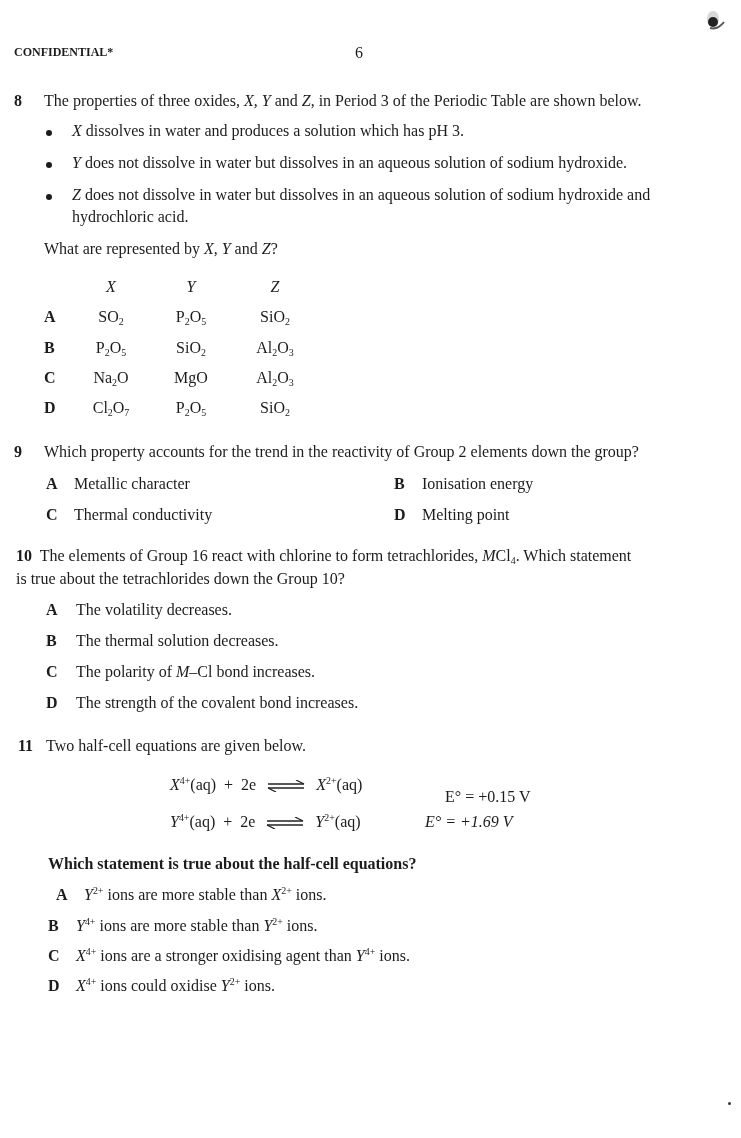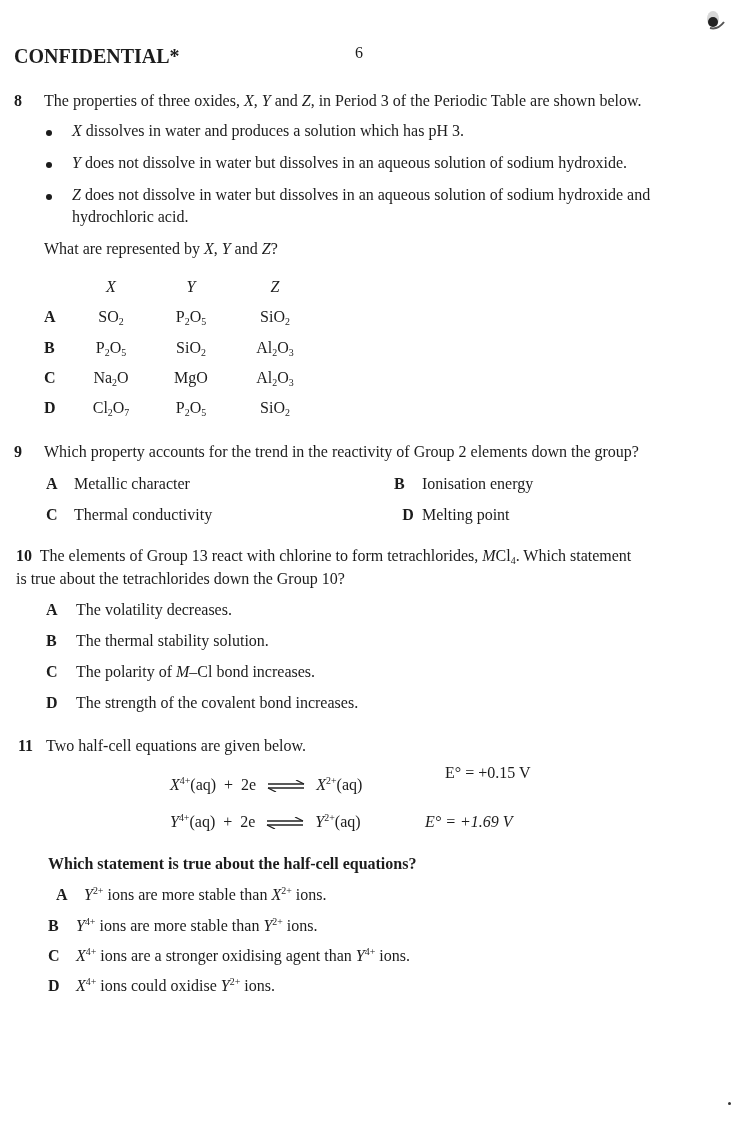--- a/index.html
+++ b/index.html
@@ -10,21 +10,21 @@
     }
     .abs { position: absolute; white-space: nowrap; }
     .b { font-weight: bold; }
     .i { font-style: italic; }
     sub, sup { font-size: 0.62em; line-height: 0; }
     sub { vertical-align: -0.3em; }
     sup { vertical-align: 0.6em; }
     .camera-icon {
       position: absolute; left: 704px; top: 8px; width: 22px; height: 24px;
     }
-    .header-title { left: 14px; top: 45px; font-size: 20px; font-weight: bold; }
+    .header-title { left: 14px; top: 45px; font-size: 12px; font-weight: bold; }
     .page-num { left: 355px; top: 44px; font-size: 16px; }
     .qnum { font-weight: bold; }
     .bullet-dot { position: absolute; width: 6px; height: 6px; border-radius: 50%; background: #1c1c1c; }
     .opt-letter { font-weight: bold; display: inline-block; }
     .table-cell { position: absolute; text-align: center; width: 80px; }
     .arrow { display: inline-block; width: 40px; height: 12px; vertical-align: middle; margin: 0 6px; }
   </style>
 </head>
 <body>
 
@@ -85,48 +85,48 @@
   </div>
 </div>
 
 <div>
   <div class="abs qnum" style="left:14px; top:443px;">9</div>
   <div class="abs" style="left:44px; top:443px;">Which property accounts for the trend in the reactivity of Group 2 elements down the group?</div>
 
   <div class="abs" style="left:46px; top:475px;"><span class="opt-letter" style="width:28px;">A</span><span>Metallic character</span></div>
   <div class="abs" style="left:394px; top:475px;"><span class="opt-letter" style="width:28px;">B</span><span>Ionisation energy</span></div>
   <div class="abs" style="left:46px; top:506px;"><span class="opt-letter" style="width:28px;">C</span><span>Thermal conductivity</span></div>
-  <div class="abs" style="left:394px; top:506px;text-align:center;"><span class="opt-letter" style="width:28px;">D</span><span>Melting point</span></div>
+  <div class="abs" style="left:394px; top:506px;"><span class="opt-letter" style="width:28px;">D</span><span>Melting point</span></div>
 </div>
 
 <div>
-  <div class="abs" style="left:16px; top:547px;"><span class="qnum">10</span>&nbsp; <span>The elements of Group 13 react with chlorine to form tetrachlorides, </span><span class="i">M</span>Cl<sub>4</sub><span>.  Which statement</span></div>
+  <div class="abs" style="left:16px; top:547px;"><span class="qnum">10</span>&nbsp; <span>The elements of Group 16 react with chlorine to form tetrachlorides, </span><span class="i">M</span>Cl<sub>4</sub><span>.  Which statement</span></div>
   <div class="abs" style="left:16px; top:570px;">is true about the tetrachlorides down the Group 10?</div>
 
   <div class="abs" style="left:46px; top:601px;"><span class="opt-letter" style="width:30px;">A</span><span>The volatility decreases.</span></div>
-  <div class="abs" style="left:46px; top:632px;"><span class="opt-letter" style="width:30px;">B</span><span>The thermal stability solution.</span></div>
+  <div class="abs" style="left:46px; top:632px;"><span class="opt-letter" style="width:30px;">B</span><span>The thermal solution decreases.</span></div>
   <div class="abs" style="left:46px; top:663px;"><span class="opt-letter" style="width:30px;">C</span>The polarity of <span class="i">M</span>–Cl bond increases.</div>
   <div class="abs" style="left:46px; top:694px;"><span class="opt-letter" style="width:30px;">D</span><span>The strength of the covalent bond increases.</span></div>
 </div>
 
 <div>
   <div class="abs qnum" style="left:18px; top:737px;">11</div>
   <div class="abs" style="left:46px; top:737px;">Two half-cell equations are given below.</div>
 
   <div class="abs" style="left:170px; top:776px;">
     <span class="i">X</span><sup>4+</sup>(aq)&nbsp; + &nbsp;2e
     <svg class="arrow" viewBox="0 0 40 12">
       <line x1="2" y1="4" x2="38" y2="4" stroke="#222" stroke-width="1.3"></line>
       <line x1="30" y1="0" x2="38" y2="4" stroke="#222" stroke-width="1.3"></line>
       <line x1="2" y1="8" x2="38" y2="8" stroke="#222" stroke-width="1.3"></line>
       <line x1="2" y1="8" x2="10" y2="12" stroke="#222" stroke-width="1.3"></line>
     </svg>
     <span class="i">X</span><sup>2+</sup>(aq)
   </div>
-  <div class="abs" style="left:445px; top:764px;">E° = +0.15 V</div>
+  <div class="abs" style="left:445px; top:788px;">E° = +0.15 V</div>
 
   <div class="abs" style="left:170px; top:813px;">
     <span class="i">Y</span><sup>4+</sup>(aq)&nbsp; + &nbsp;2e
     <svg class="arrow" viewBox="0 0 40 12">
       <line x1="2" y1="4" x2="38" y2="4" stroke="#222" stroke-width="1.3"></line>
       <line x1="30" y1="0" x2="38" y2="4" stroke="#222" stroke-width="1.3"></line>
       <line x1="2" y1="8" x2="38" y2="8" stroke="#222" stroke-width="1.3"></line>
       <line x1="2" y1="8" x2="10" y2="12" stroke="#222" stroke-width="1.3"></line>
     </svg>
     <span class="i">Y</span><sup>2+</sup>(aq)

